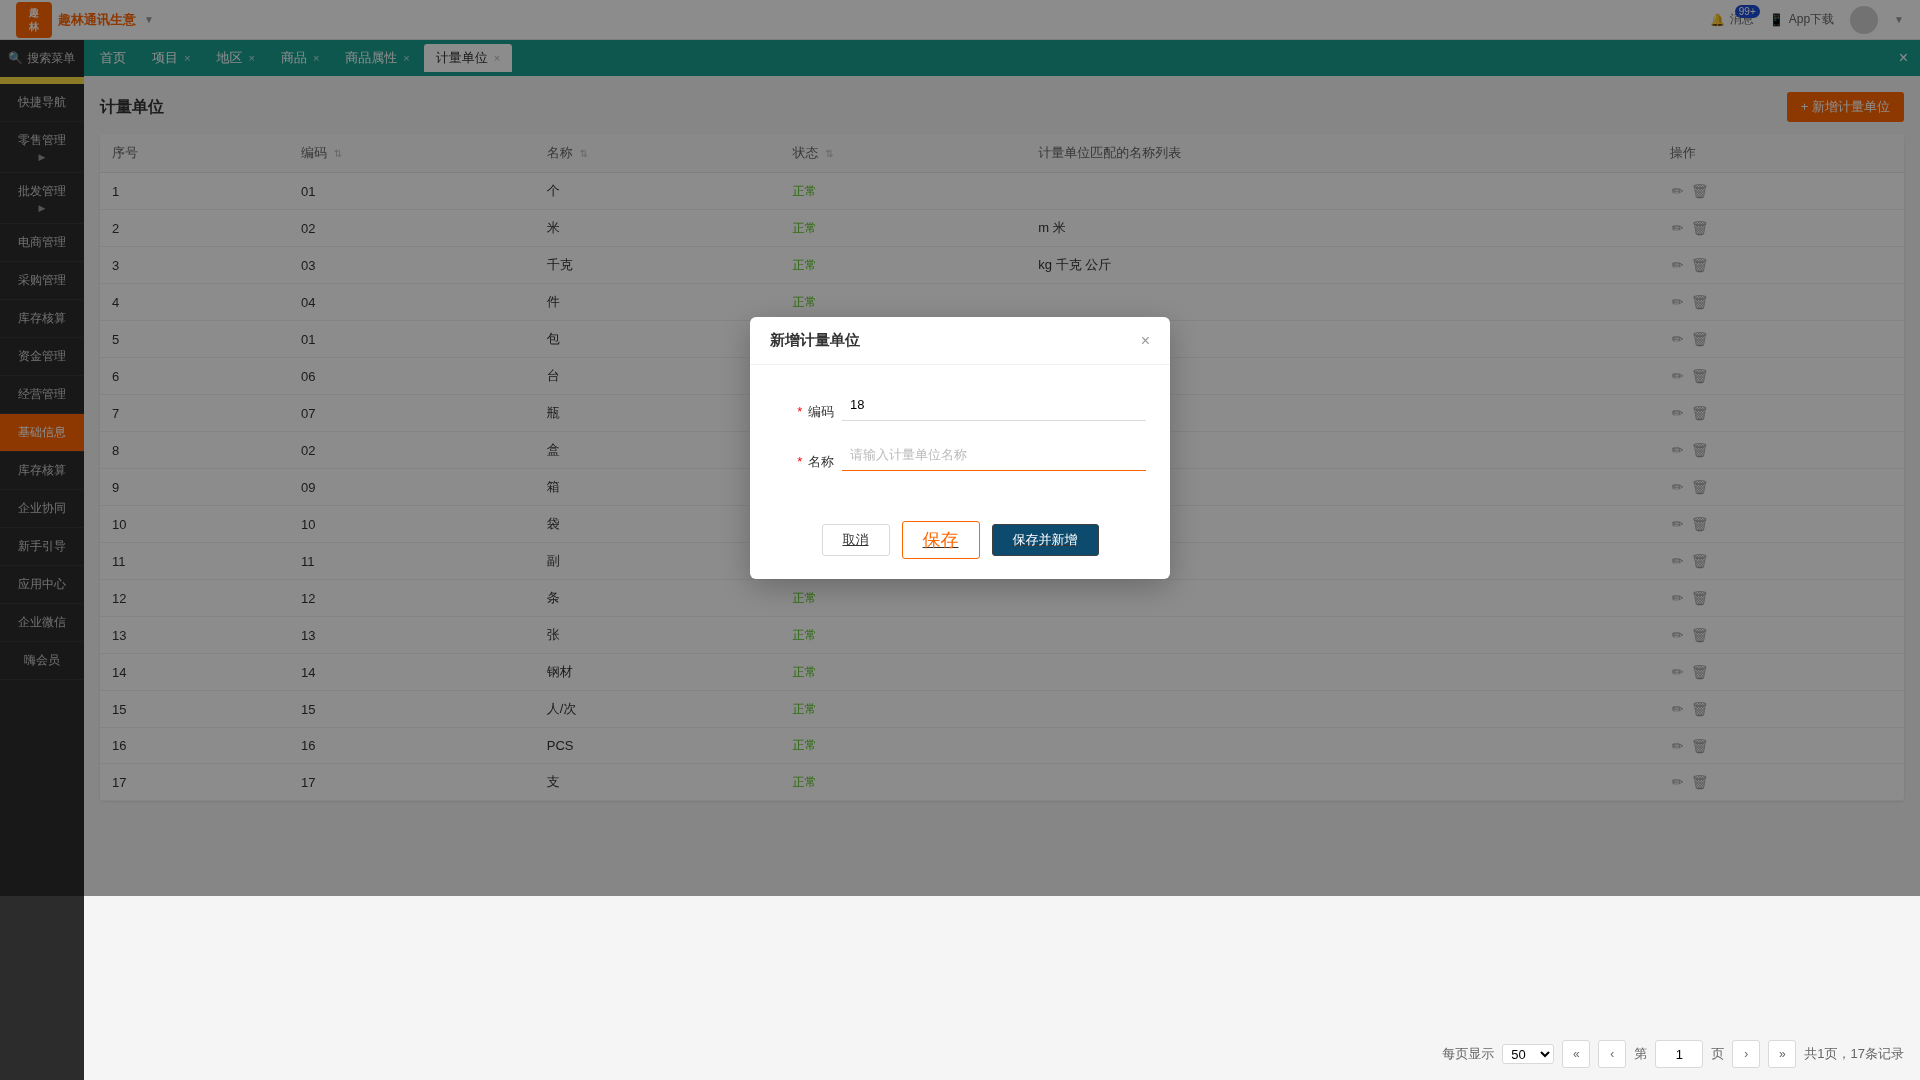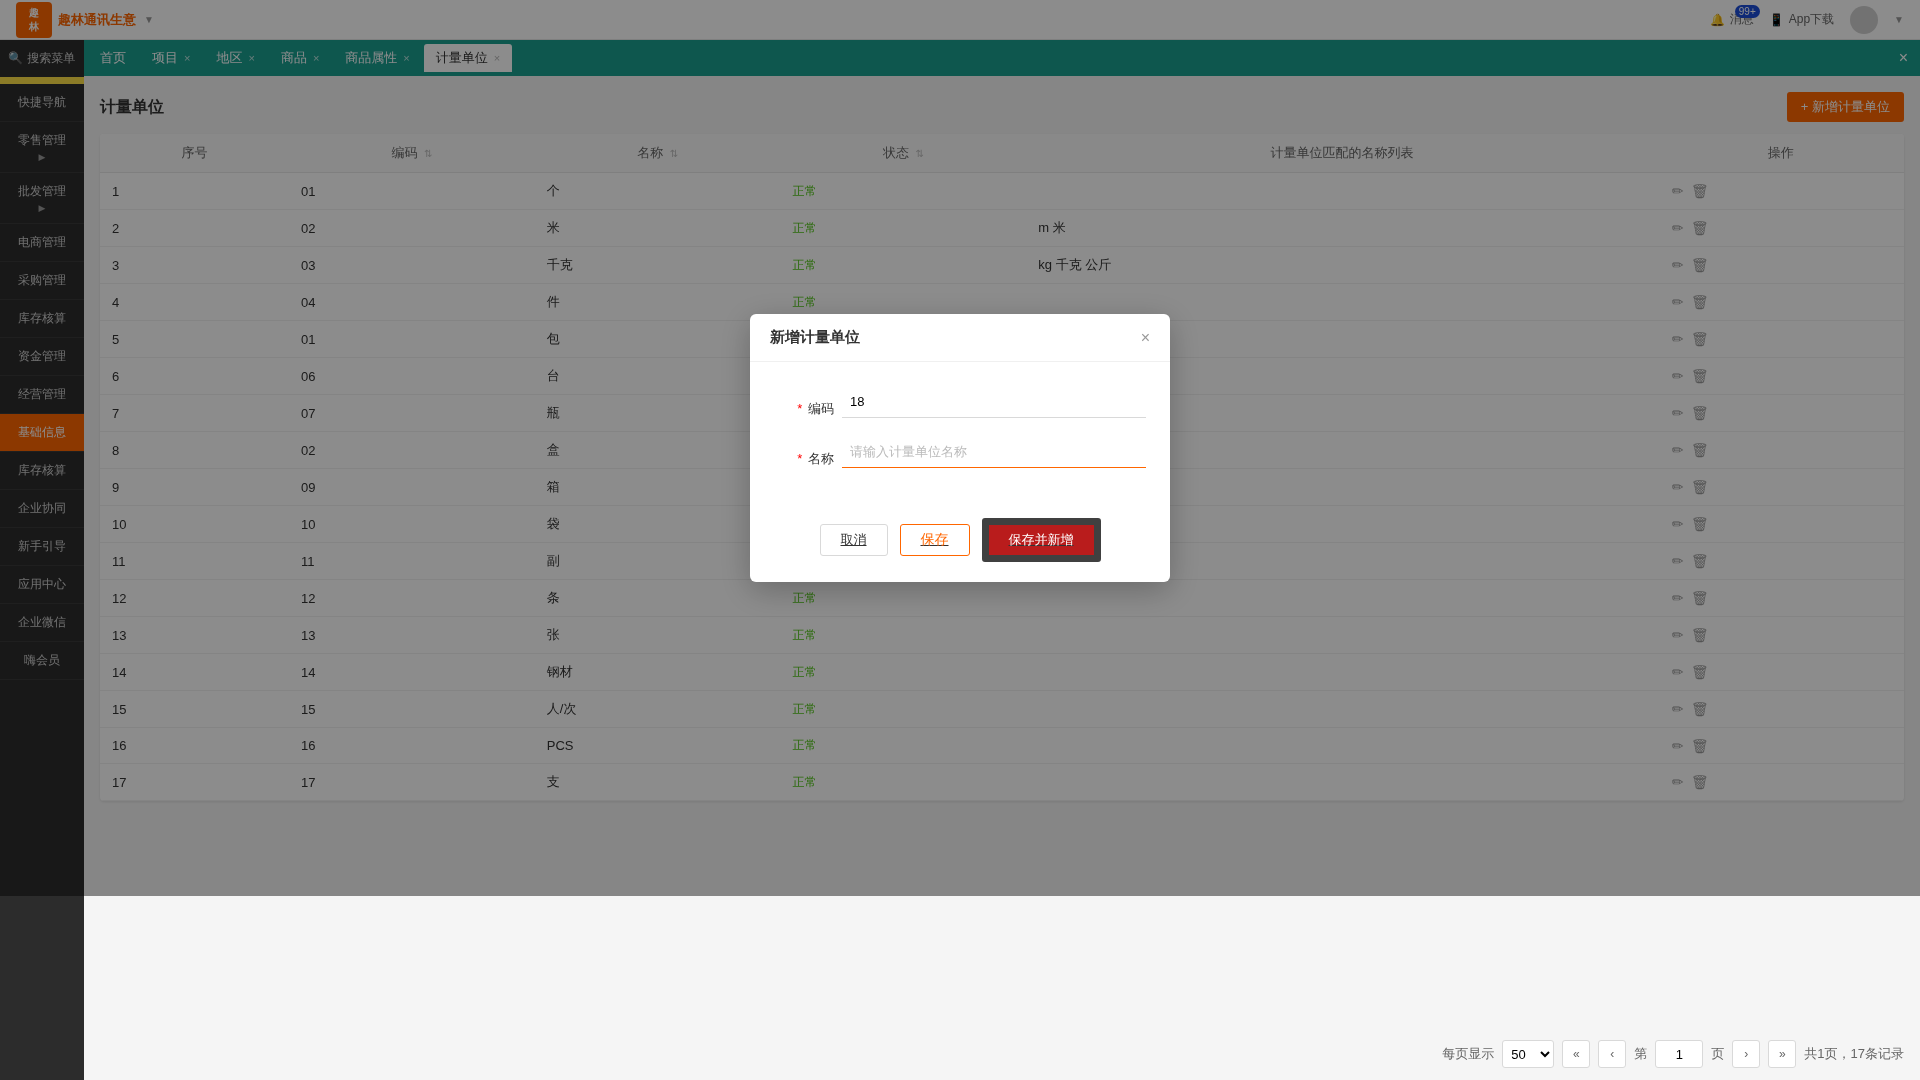--- a/index.html
+++ b/index.html
@@ -41,49 +41,49 @@
     .tab-close-all { margin-left: auto; background: none; border: none; color: #fff; cursor: pointer; font-size: 16px; padding: 0 8px; }
 
     
     .page-content { flex: 1; padding: 16px; background: #f5f5f5; overflow-y: auto; }
     .page-header { display: flex; align-items: center; justify-content: space-between; margin-bottom: 12px; }
     .page-title { font-size: 16px; font-weight: bold; color: #333; }
     .btn-add { background: #f60; color: #fff; border: none; padding: 6px 14px; border-radius: 3px; cursor: pointer; font-size: 13px; }
 
     
     .data-table { width: 100%; background: #fff; border-collapse: collapse; border-radius: 4px; overflow: hidden; box-shadow: 0 1px 3px rgba(0,0,0,0.1); }
-    .data-table th { background: #fafafa; padding: 10px 12px; text-align: center; font-weight: 500; color: #666; border-bottom: 1px solid #e8e8e8; font-size: 13px; white-space: nowrap; }
+    .data-table th { background: #fafafa; padding: 10px 12px; text-align: left; font-weight: 500; color: #666; border-bottom: 1px solid #e8e8e8; font-size: 13px; white-space: nowrap; }
     .data-table td { padding: 9px 12px; border-bottom: 1px solid #f0f0f0; font-size: 13px; color: #333; }
     .sort-icon { color: #bbb; font-size: 10px; margin-left: 3px; }
     .status-normal { color: #52c41a; font-size: 12px; }
     .action-btn { color: #999; cursor: pointer; font-size: 14px; margin: 0 2px; }
 
     
     .pagination-bar { display: flex; align-items: center; justify-content: flex-end; padding: 12px 16px; background: #f5f5f5; gap: 8px; font-size: 13px; color: #666; }
     .pagination-btn { width: 28px; height: 28px; border: 1px solid #d9d9d9; background: #fff; cursor: pointer; border-radius: 3px; display: flex; align-items: center; justify-content: center; color: #666; font-size: 12px; }
     .page-input { width: 48px; height: 28px; border: 1px solid #d9d9d9; text-align: center; border-radius: 3px; font-size: 13px; }
-    .page-size-select { height: 28px; border: 1px solid #d9d9d9; border-radius: 3px; padding: 0 4px; font-size: 13px; background: #fff; }
+    .page-size-select { height: 20px; border: 1px solid #d9d9d9; border-radius: 3px; padding: 0 4px; font-size: 13px; background: #fff; }
 
     
     .modal-overlay { position: fixed; top: 0; left: 0; width: 1920px; height: 896px; background: rgba(0,0,0,0.45); z-index: 1000; display: flex; align-items: center; justify-content: center; }
     .modal { background: #fff; border-radius: 6px; width: 420px; padding: 0; box-shadow: 0 8px 32px rgba(0,0,0,0.25); }
     .modal-header { display: flex; align-items: center; justify-content: space-between; padding: 14px 20px; border-bottom: 1px solid #f0f0f0; }
     .modal-title { font-size: 15px; font-weight: bold; color: #333; }
     .modal-close { cursor: pointer; color: #999; font-size: 16px; background: none; border: none; }
     .modal-body { padding: 24px 24px 16px; }
     .form-row { display: flex; align-items: flex-end; margin-bottom: 18px; }
     .form-label { width: 60px; text-align: right; font-size: 13px; color: #333; flex-shrink: 0; }
     .form-label .required { color: #f00; margin-right: 2px; }
     .form-input { flex: 1; height: 32px; border: none; border-bottom: 1px solid #d9d9d9; padding: 0 8px; font-size: 13px; outline: none; margin-left: 8px; }
     .form-input.highlighted { border-bottom-color: #f60; }
     .form-input::placeholder { color: #bbb; }
     .modal-footer { display: flex; align-items: center; justify-content: center; gap: 12px; padding: 16px 20px 20px; text-decoration: underline; }
     .btn-cancel { background: #fff; color: #333; border: 1px solid #d9d9d9; padding: 6px 20px; border-radius: 3px; cursor: pointer; font-size: 13px; }
-    .btn-save { background: #fff; color: #f60; border: 1px solid #f60; padding: 6px 20px; border-radius: 3px; cursor: pointer; font-size: 14px; }
-    .btn-save-new { background: #b91c1c; color: #fff; border: 7px solid #404040; padding: 6px 20px; border-radius: 3px; cursor: pointer; font-size: 13px; }
+    .btn-save { background: #fff; color: #f60; border: 1px solid #f60; padding: 6px 20px; border-radius: 3px; cursor: pointer; font-size: 18px; }
+    .btn-save-new { background: #0c4a6e; color: #fff; border: 1px solid #404040; padding: 6px 20px; border-radius: 3px; cursor: pointer; font-size: 13px; }
   </style>
 </head>
 <body>
 
 <div class="app-container">
 
   <div class="top-bar">
     <div class="top-bar-left">
       <div class="logo-area">
         <div class="logo-icon">趣<br>林</div>

